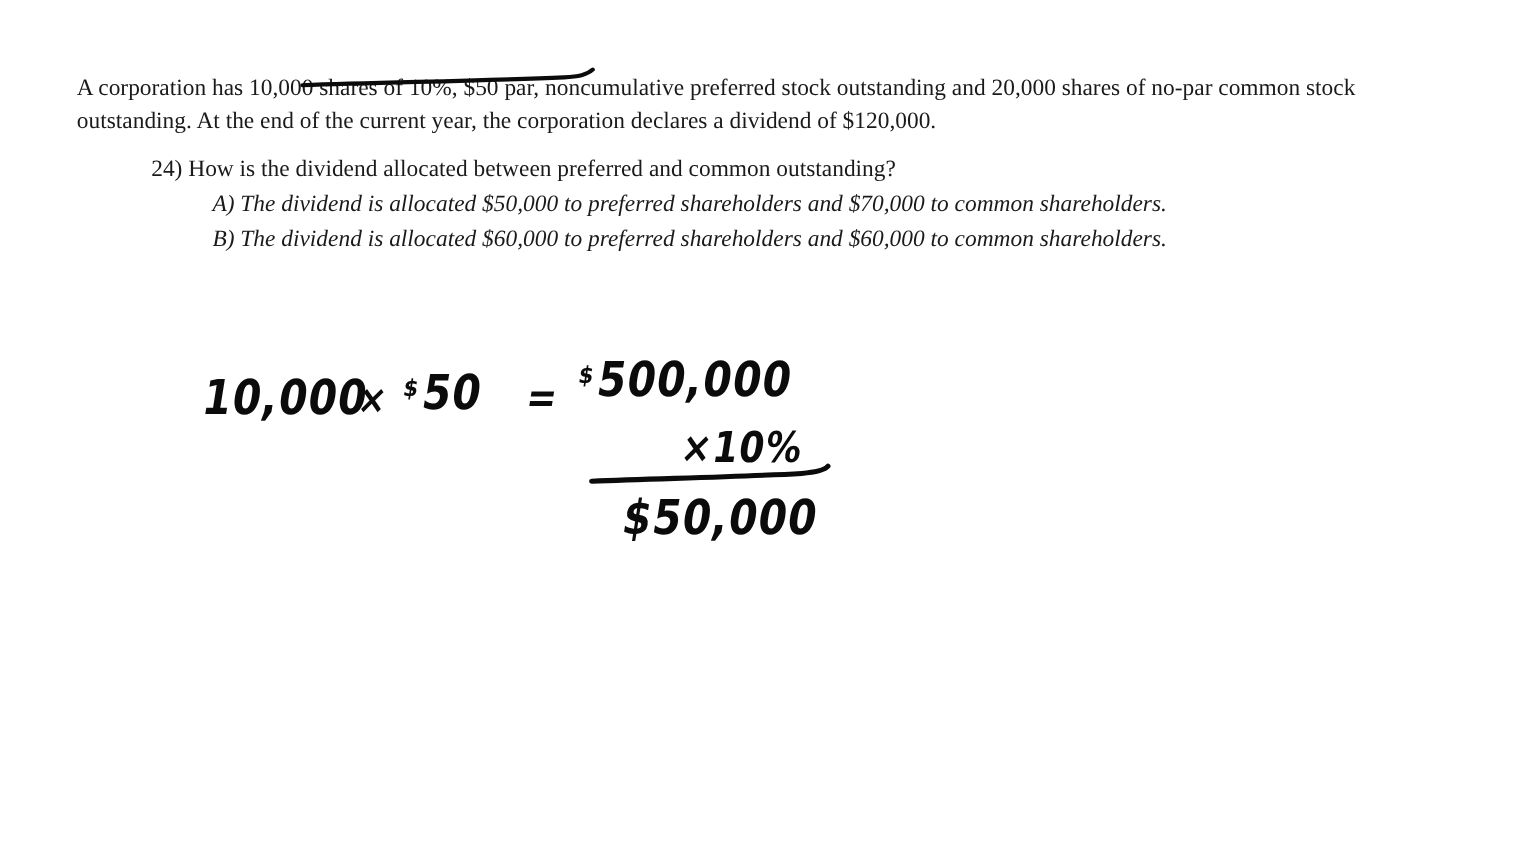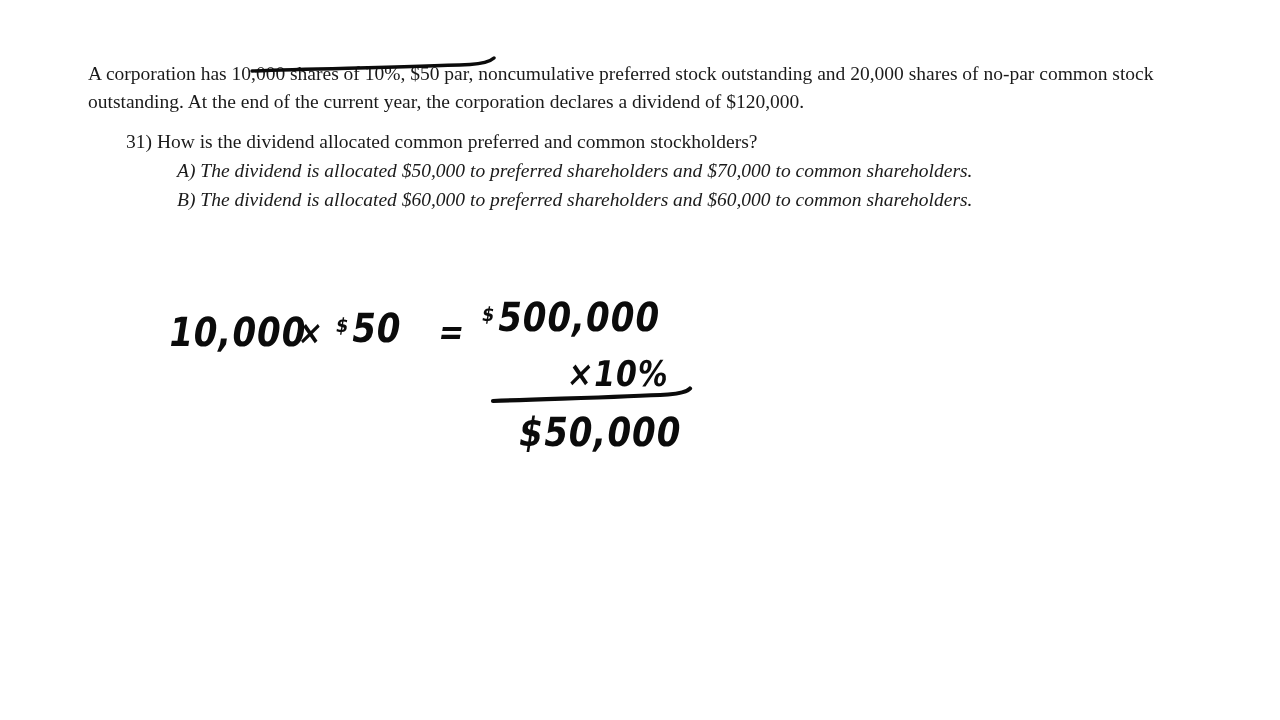--- a/index.html
+++ b/index.html
@@ -24,21 +24,20 @@
 
   .stem {
     position: absolute;
     left: 64px;
     top: 40px;
     width: 1135px;
     font-size: 19.5px;
     line-height: 28px;
     color: #1a1a1a;
     text-align: left;
-    margin-left: 24px;
   }
 
   .question-block {
     position: absolute;
     left: 126px;
     top: 127px;
     width: 1080px;
     font-size: 19.5px;
     line-height: 29px;
     color: #1a1a1a;
@@ -108,22 +107,22 @@
 </style>
 </head>
 <body>
 
 <div class="sheet">
 
   <p class="stem">A corporation has 10,000 shares of 10%, $50 par, noncumulative preferred stock outstanding and 20,000 shares of no-par common stock outstanding. At the end of the current year, the corporation declares a dividend of $120,000.</p>
 
   <div class="question-block">
     <p class="question-line">
-      <span>31)</span>
-      <span>How is the dividend allocated common preferred and common stockholders?</span>
+      <span>24)</span>
+      <span>How is the dividend allocated between preferred and common outstanding?</span>
     </p>
     <ul class="options">
       <li class="option">A) The dividend is allocated $50,000 to preferred shareholders and $70,000 to common shareholders.</li>
       <li class="option">B) The dividend is allocated $60,000 to preferred shareholders and $60,000 to common shareholders.</li>
     </ul>
   </div>
 
   <svg class="ink" viewBox="0 0 1280 720">
 
     <path d="M 252 71 C 320 68.5, 400 67.5, 470 64.5 C 482 63.8, 489 62.5, 494 58" fill="none" stroke="#0b0b0b" stroke-width="3.4" stroke-linecap="round"></path>

